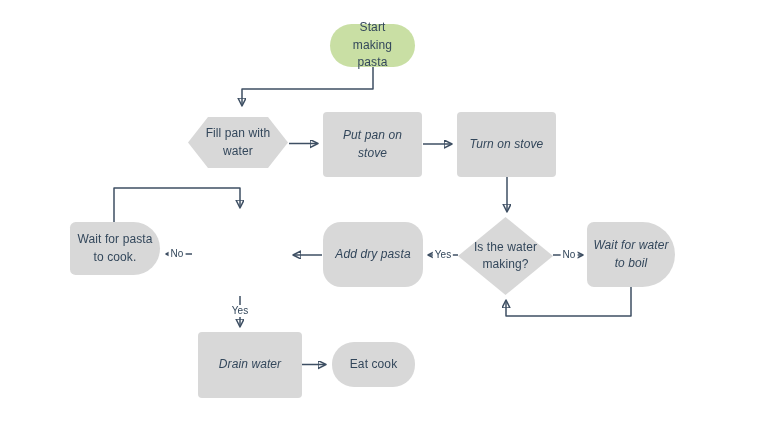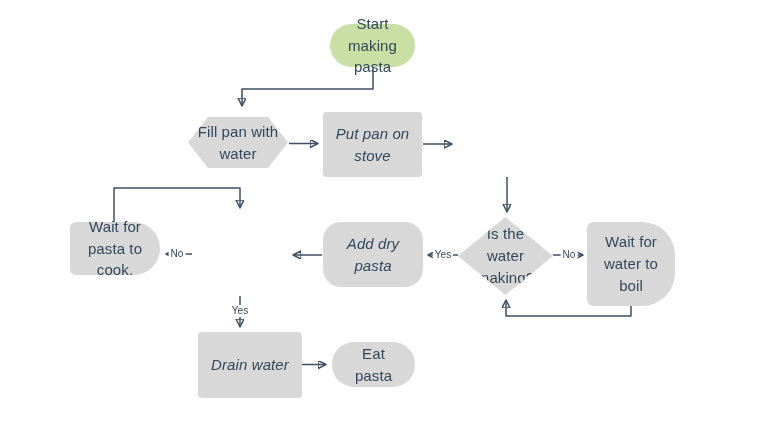--- a/index.html
+++ b/index.html
@@ -19,21 +19,21 @@
   }
   .edges{position:absolute;left:0;top:0;width:768px;height:435px;pointer-events:none;}
   .edges path{stroke:var(--line);stroke-width:1.5;fill:none;stroke-linejoin:round;stroke-linecap:butt;}
   .arrow-fill{fill:var(--line);}
   .node{
     position:absolute;
     background:var(--node-fill);
     color:var(--ink);
     display:flex;align-items:center;justify-content:center;
     text-align:center;
-    font-size:15px;line-height:1.45;letter-spacing:.1px;
+    font-size:12px;line-height:1.45;letter-spacing:.1px;
     box-sizing:border-box;
   }
   .node .lbl{display:block;width:100%;padding:0 6px;}
   .process{border-radius:4px;font-style:italic;}
   .terminator{border-radius:22px;}
   .terminator .lbl{padding:0 12px;}
   .prep{clip-path:polygon(0% 50%,20% 0%,80% 0%,100% 50%,80% 100%,20% 100%);}
   .decision{clip-path:polygon(50% 0%,100% 50%,50% 100%,0% 50%);}
   .decision .lbl{padding:0 14px;}
   .delay{border-radius:7px 33px 33px 7px;}
@@ -77,44 +77,47 @@
   </div>
 
   <div class="node prep" style="left:188px;top:117px;width:100px;height:51px;">
     <span class="lbl">Fill pan with water</span>
   </div>
 
   <div class="node process" style="left:323px;top:112px;width:99px;height:65px;">
     <span class="lbl">Put pan on stove</span>
   </div>
 
+  <div class="node process" style="left:457px;top:112px;width:99px;height:65px;">
+    <span class="lbl">Turn on stove</span>
+  </div>
 
   <div class="node decision" style="left:458px;top:217px;width:95px;height:78px;">
     <span class="lbl">Is the water making?</span>
   </div>
 
-  <div class="node delay" style="left:587px;top:222px;width:88px;height:84px;">
+  <div class="node delay" style="left:587px;top:222px;width:88px;height:65px;font-style:italic;">
     <span class="lbl">Wait for water to boil</span>
   </div>
 
   <div class="node process" style="left:323px;top:222px;width:100px;height:65px;border-radius:18px;">
     <span class="lbl">Add dry pasta</span>
   </div>
 
 
   <div class="node delay" style="left:70px;top:222px;width:90px;height:53px;">
     <span class="lbl">Wait for pasta to cook.</span>
   </div>
 
   <div class="node process" style="left:198px;top:332px;width:104px;height:66px;">
     <span class="lbl">Drain water</span>
   </div>
 
   <div class="node terminator" style="left:332px;top:342px;width:83px;height:45px;">
-    <span class="lbl">Eat pasta</span>
+    <span class="lbl">Eat cook</span>
   </div>
 
   <span class="edge-label" style="left:569px;top:255px;">No</span>
   <span class="edge-label" style="left:443px;top:255px;">Yes</span>
   <span class="edge-label" style="left:177px;top:254px;">No</span>
   <span class="edge-label" style="left:240px;top:311px;">Yes</span>
 
 </div>
 
 </body></html>

